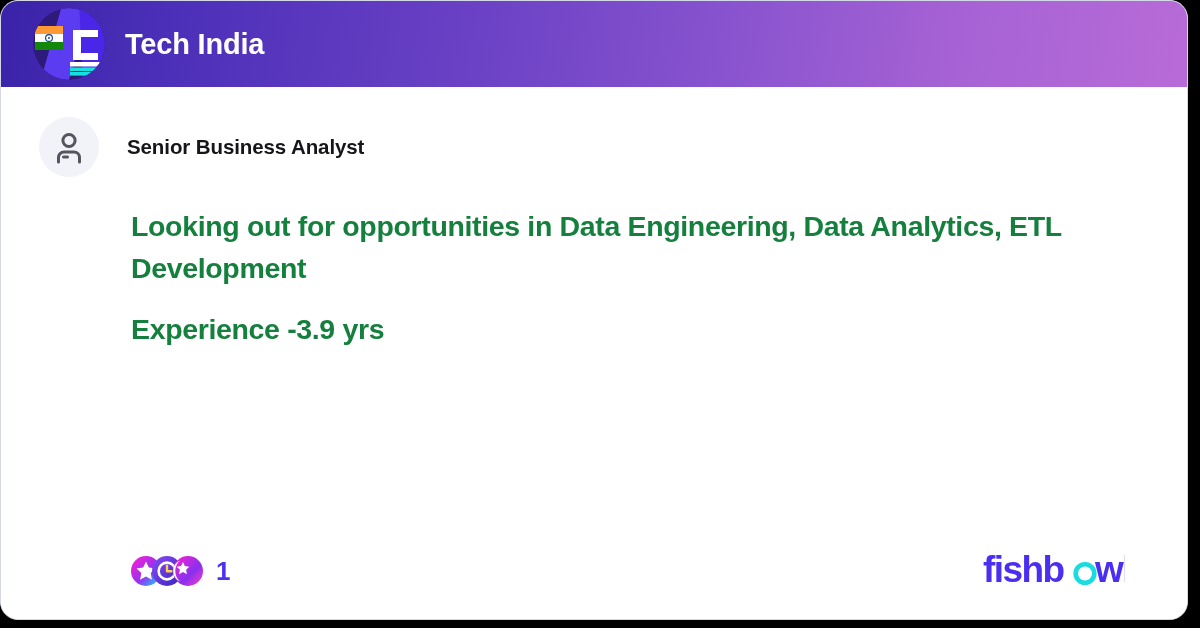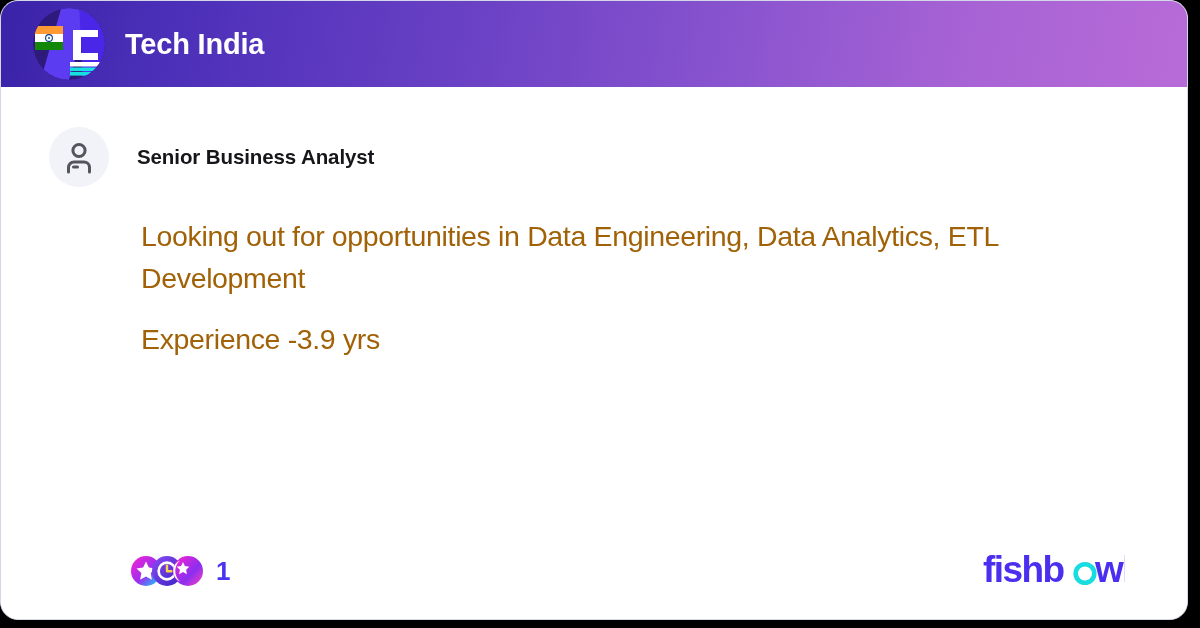--- a/index.html
+++ b/index.html
@@ -50,21 +50,21 @@
     font-weight: bold;
     letter-spacing: -0.2px;
     margin-left: 20px;
     white-space: nowrap;
   }
 
   
   #card-body {
     position: relative;
     height: 532px;
-    padding: 10px;
+    padding: 0;
     background: #ffffff;
   }
 
   #author-row {
     display: flex;
     align-items: center;
     padding: 30px 0 0 38px;
   }
 
   #author-avatar {
@@ -85,23 +85,23 @@
     color: #16161a;
     letter-spacing: -0.1px;
   }
 
   #post-content {
     padding: 28px 60px 0 130px;
   }
 
   .post-paragraph {
     font-size: 28.5px;
-    font-weight: normal;
+    font-weight: bold;
     line-height: 1.49;
-    color: #a16207;
+    color: #15803d;
     letter-spacing: -0.35px;
   }
 
   #post-paragraph-2 {
     margin-top: 18px;
   }
 
   
   #card-footer {
     position: absolute;

